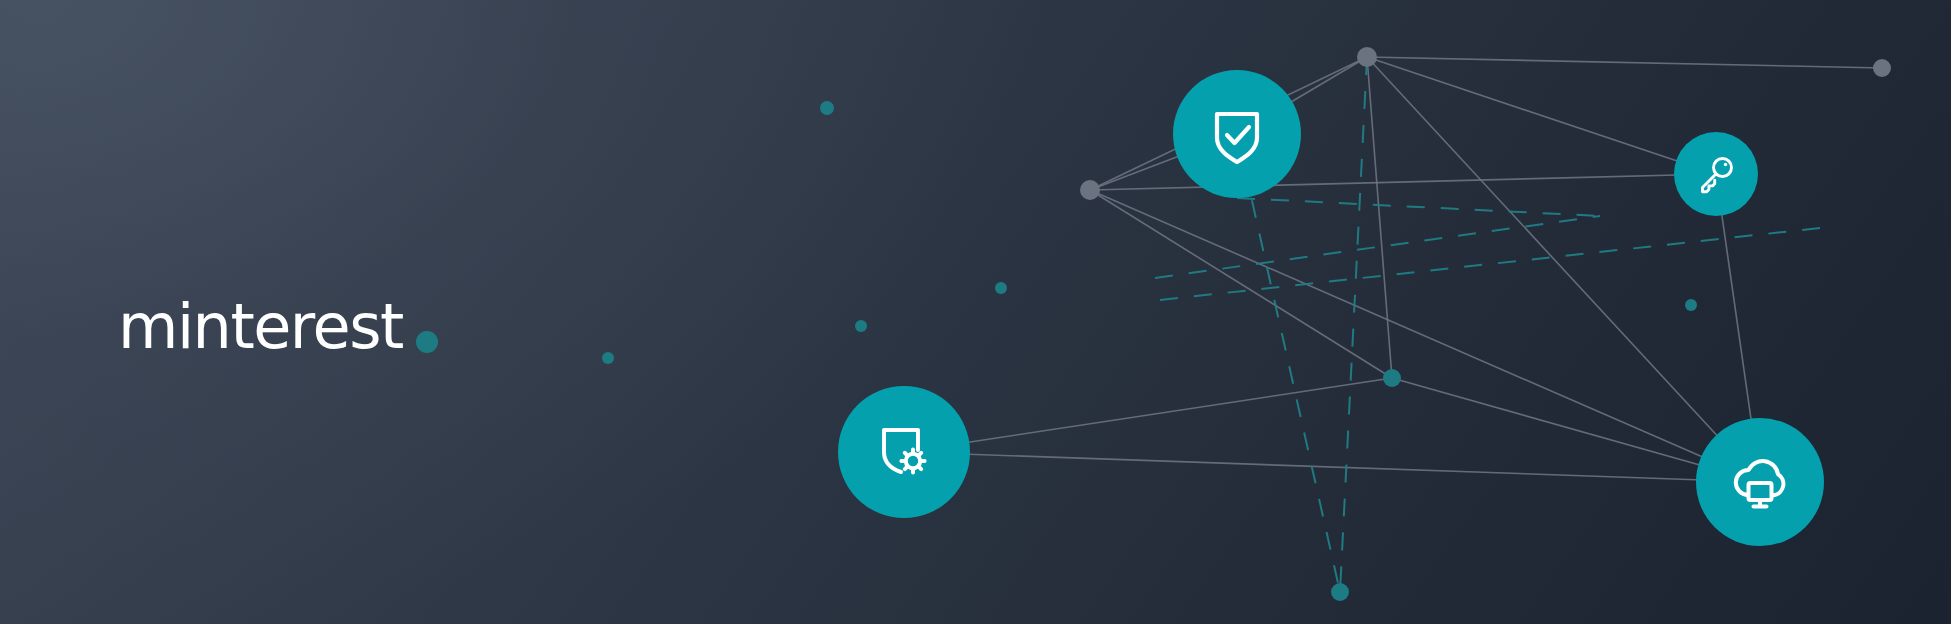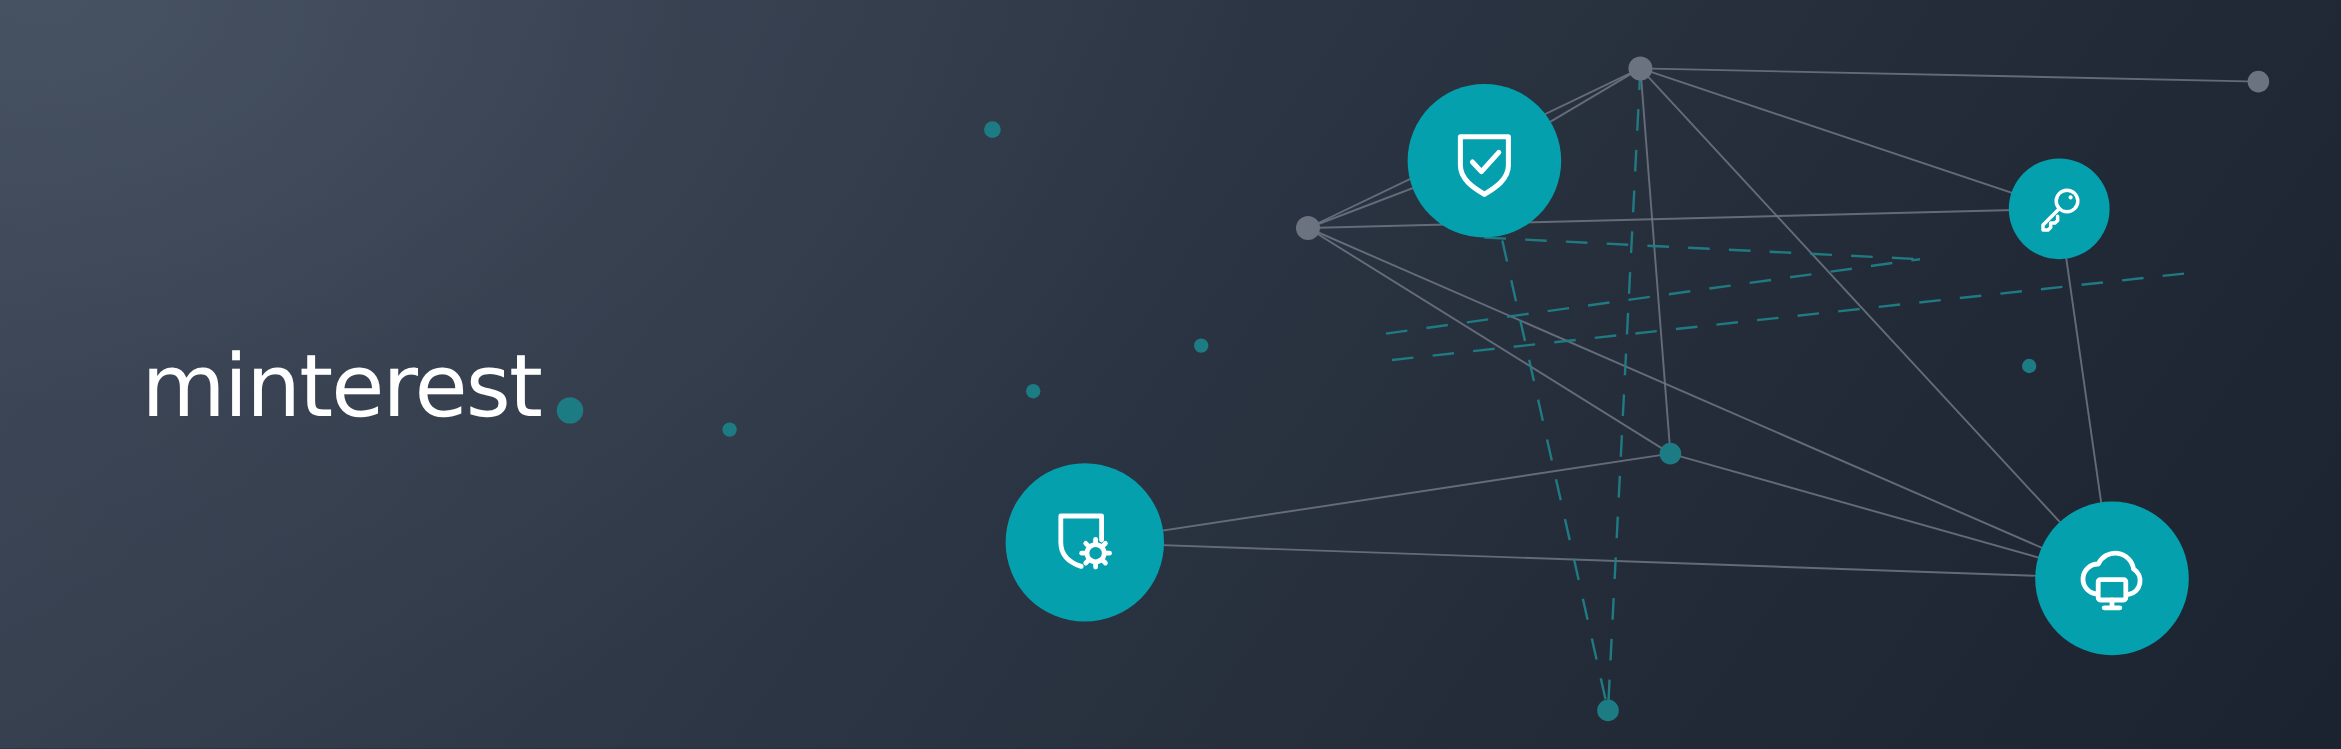--- a/index.html
+++ b/index.html
@@ -29,21 +29,21 @@
   #logo-wrap {
     position:absolute;
     left:118px;
     top:268px;
     display:flex;
     align-items:flex-end;
     height:90px;
   }
   #logo-text {
     font-family:"DejaVu Sans", sans-serif;
-    font-size:72px;
+    font-size:62px;
     font-weight:400;
     letter-spacing:-1.5px;
     color:#ffffff;
     line-height:1;
     white-space:nowrap;
   }
   #logo-dot {
     width:22px; height:22px;
     border-radius:50%;
     background:#1d7b84;

